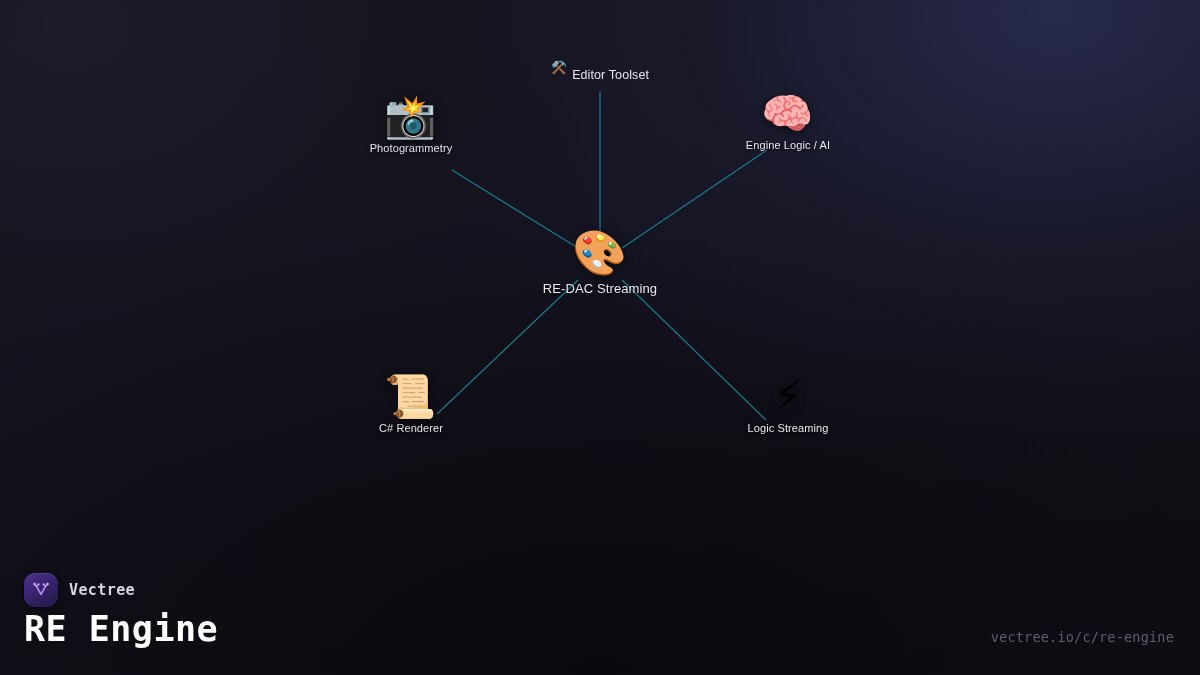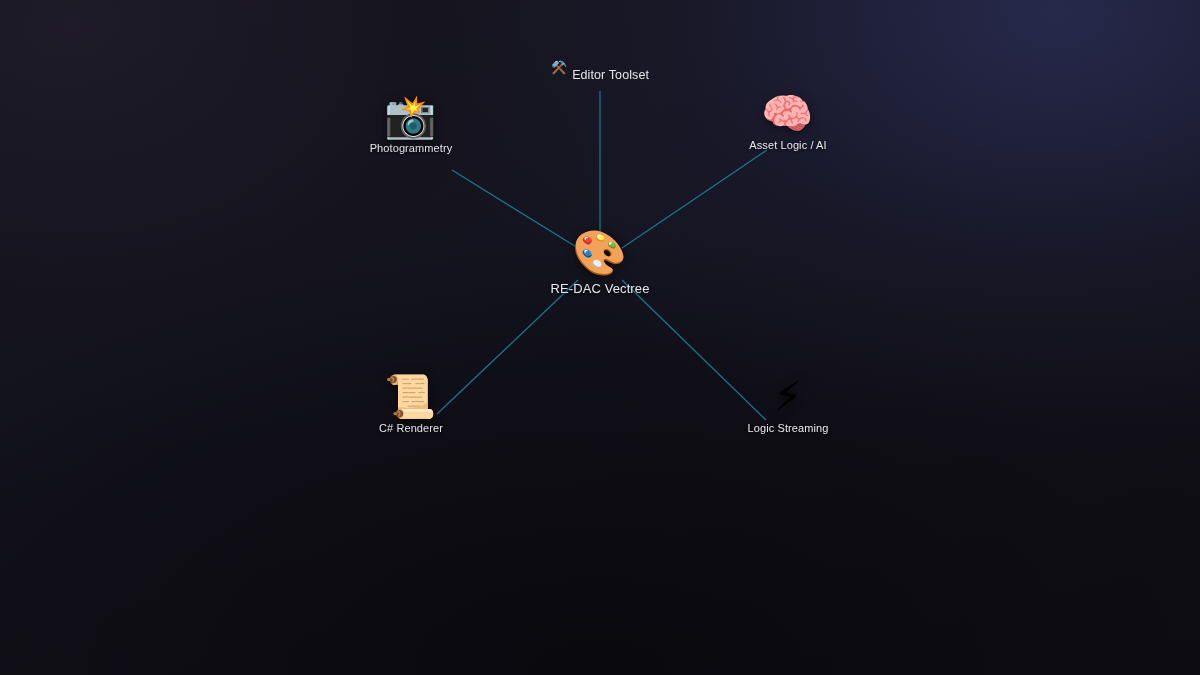--- a/index.html
+++ b/index.html
@@ -156,38 +156,56 @@
         <line x1="578" y1="248" x2="452" y2="170" class="graph-edge" stroke="#17798f"></line>
         <line x1="622" y1="248" x2="767" y2="150" class="graph-edge" stroke="#17798f"></line>
         <line x1="578" y1="280" x2="437" y2="414" class="graph-edge" stroke="#17798f"></line>
         <line x1="622" y1="280" x2="766" y2="420" class="graph-edge" stroke="#17798f"></line>
       </g>
   </svg>
 
   <div id="nodes-layer">
       <div class="graph-node node-hub" style="left: 600px; top: 263px;">
         <div class="node-glyph">🎨</div>
-        <div class="node-label">RE-DAC Vectree</div>
+        <div class="node-label">RE-DAC Streaming</div>
       </div>
       <div class="node-mini" style="left: 600px; top: 67px;">
         <span class="mini-glyph">⚒️</span>
         <span class="mini-label">Editor Toolset</span>
       </div>
       <div class="graph-node node-leaf" style="left: 411px; top: 126px;">
         <div class="node-glyph">📸</div>
         <div class="node-label">Photogrammetry</div>
       </div>
       <div class="graph-node node-leaf" style="left: 788px; top: 123px;">
         <div class="node-glyph">🧠</div>
-        <div class="node-label">Asset Logic / AI</div>
+        <div class="node-label">Engine Logic / AI</div>
       </div>
       <div class="graph-node node-leaf" style="left: 411px; top: 406px;">
         <div class="node-glyph">📜</div>
         <div class="node-label">C# Renderer</div>
       </div>
       <div class="graph-node node-leaf" style="left: 788px; top: 406px;">
         <div class="node-glyph">⚡</div>
         <div class="node-label">Logic Streaming</div>
       </div>
     </div>
 
+  <div id="footer">
+    <div id="brand-row">
+      <div id="brand-logo">
+        <svg width="20" height="20" viewBox="0 0 20 20" xmlns="http://www.w3.org/2000/svg">
+          <path d="M5.4 6.2 L10 14.4 L14.6 6.2" fill="none" stroke="#b78af5" stroke-width="1.7" stroke-linecap="round" stroke-linejoin="round"></path>
+          <path d="M5.4 6.2 L3.6 4.3 M5.4 6.2 L7.4 4.6" fill="none" stroke="#c9a0fb" stroke-width="1.3" stroke-linecap="round"></path>
+          <path d="M14.6 6.2 L16.4 4.3 M14.6 6.2 L12.7 4.6" fill="none" stroke="#c9a0fb" stroke-width="1.3" stroke-linecap="round"></path>
+          <circle cx="3.5" cy="4.1" r="1.25" fill="#d9b4ff"></circle>
+          <circle cx="7.5" cy="4.4" r="1.1" fill="#c99bfb"></circle>
+          <circle cx="16.5" cy="4.1" r="1.25" fill="#d9b4ff"></circle>
+          <circle cx="12.6" cy="4.4" r="1.1" fill="#c99bfb"></circle>
+        </svg>
+      </div>
+      <div id="brand-name">Vectree</div>
+    </div>
+    <div id="page-title">RE Engine</div>
+    <div id="footer-url">vectree.io/c/re-engine</div>
+  </div>
 
 </div>
 
 </body></html>

